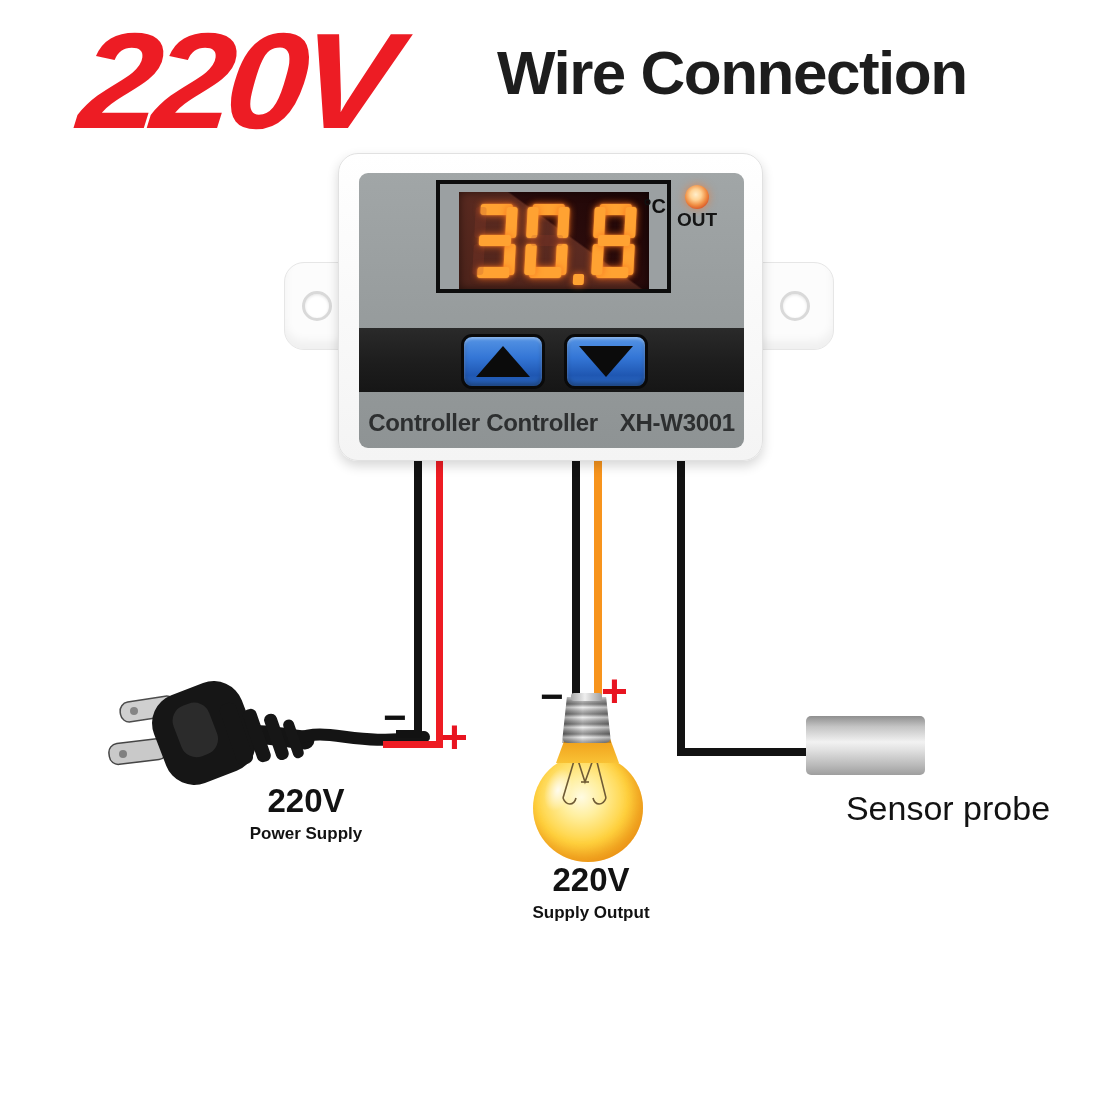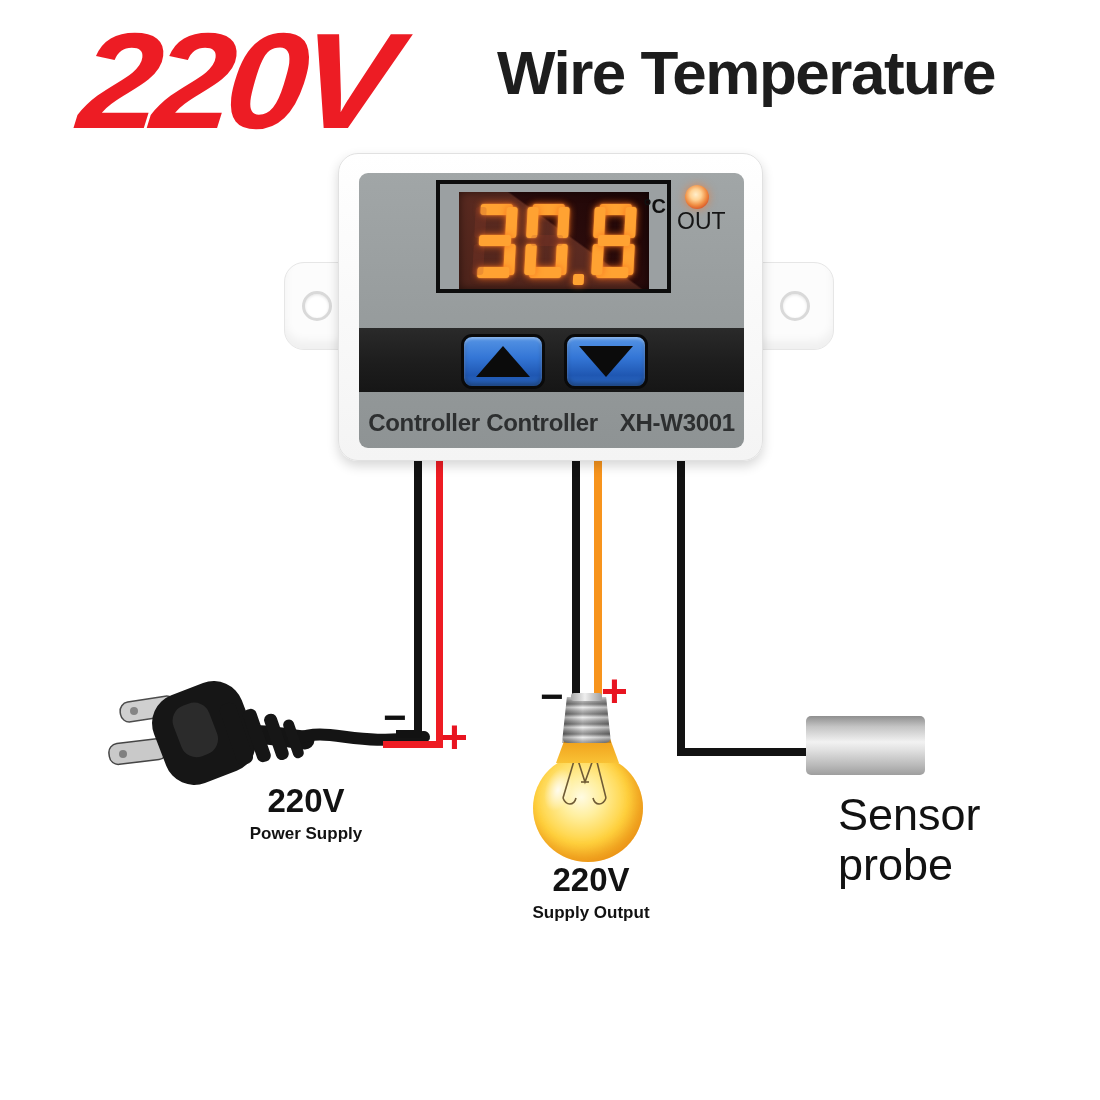--- a/index.html
+++ b/index.html
@@ -48,21 +48,21 @@
   .sc{right:0;bottom:3px;width:11px;height:31px;}
   .sf{left:0;top:3px;width:11px;height:31px;}
   .se{left:0;bottom:3px;width:11px;height:31px;}
   .dp{width:11px;height:11px;border-radius:2px;background:#ffa232;align-self:flex-end;
     margin:0 -3px 4px -3px;box-shadow:0 0 7px rgba(248,110,25,.95);}
   .celsius{position:absolute;right:1px;top:12px;font-size:20px;font-weight:700;color:#101010;line-height:1;}
 
   .led{position:absolute;left:326px;top:12px;width:24px;height:24px;border-radius:50%;
     background:radial-gradient(circle at 45% 40%,#ffeecb 0%,#ffd294 28%,#f08d42 55%,#da5c2b 74%,rgba(190,75,40,.25) 88%,rgba(255,255,255,0) 100%);
     box-shadow:0 0 9px rgba(236,125,60,.75);}
-  .led-label{position:absolute;left:318px;top:37px;font-size:23px;font-weight:400;color:#151515;line-height:1;}
+  .led-label{position:absolute;left:318px;top:37px;font-size:19px;font-weight:700;color:#151515;line-height:1;}
 
   .band{position:absolute;left:0;top:155px;width:385px;height:64px;
     background:linear-gradient(180deg,#2a2a2a 0%,#1d1d1d 55%,#161616 100%);}
   .btn{position:absolute;top:161px;width:84px;height:55px;border:3px solid #0a0a0a;border-radius:11px;
     background:linear-gradient(180deg,#5594e4 0%,#3476d6 42%,#1f57b2 78%,#2c68c2 100%);
     box-shadow:inset 0 2px 3px rgba(255,255,255,.35), inset 0 -3px 4px rgba(0,0,0,.35);
     display:flex;align-items:center;justify-content:center;padding:0;}
   .btn.up{left:102px;}
   .btn.down{left:205px;}
   .tri-up{width:0;height:0;border-left:27px solid transparent;border-right:27px solid transparent;
@@ -81,22 +81,22 @@
   .w-orange{background:#f7941d;}
 
   
   .sign{position:absolute;font-weight:700;line-height:1;}
   .sign.minus{font-size:40px;color:#101010;}
   .sign.plus{font-size:46px;color:#e81420;}
 
   .conn-label{position:absolute;text-align:center;color:#121212;}
   .conn-label .v{font-size:33px;font-weight:700;line-height:36px;}
   .conn-label .t{font-size:17px;font-weight:600;line-height:30px;}
-  .sensor-label{position:absolute;left:838px;top:790px;width:220px;text-align:left;
-    font-size:45px;font-weight:400;color:#121212;line-height:1.1;}
+  .sensor-label{position:absolute;left:838px;top:790px;width:220px;text-align:center;
+    font-size:34px;font-weight:400;color:#121212;line-height:1.1;}
 
   
   .globe{position:absolute;left:533px;top:754px;width:110px;height:108px;border-radius:50%;
     background:radial-gradient(circle at 44% 40%,#fffbe2 0%,#ffef9f 22%,#ffd23e 52%,#f7a81e 78%,#ef9214 100%);
     box-shadow:inset -6px -8px 14px rgba(220,120,10,.45);}
   .globe::before{content:"";position:absolute;left:12px;top:14px;width:26px;height:44px;border-radius:50%;
     background:radial-gradient(ellipse at center,rgba(255,255,255,.85) 0%,rgba(255,255,255,0) 70%);
     transform:rotate(18deg);}
   .neck{position:absolute;left:556px;top:739px;width:63px;height:24px;
     background:linear-gradient(180deg,#f09f1a 0%,#f9c235 100%);
@@ -116,21 +116,21 @@
     background:linear-gradient(180deg,#8f8f8f 0%,#c4c4c4 18%,#f2f2f2 44%,#e3e3e3 56%,#bcbcbc 82%,#9e9e9e 100%);}
 
   .plug-svg{position:absolute;left:95px;top:665px;}
 </style>
 </head>
 <body>
 
 <div id="canvas">
 
   <div class="title-voltage">220V</div>
-  <div class="title-main">Wire Temperature</div>
+  <div class="title-main">Wire Connection</div>
 
   <svg class="plug-svg" width="345" height="140" viewBox="95 665 345 140">
     <rect x="120" y="699" width="56" height="20" rx="9" fill="#cfcfcf" stroke="#4c4c4c" stroke-width="1.5" transform="rotate(-9 148 709)"></rect>
     <circle cx="134" cy="711" r="4" fill="#858585"></circle>
     <rect x="109" y="741" width="58" height="21" rx="9" fill="#c9c9c9" stroke="#454545" stroke-width="1.5" transform="rotate(-7 138 752)"></rect>
     <circle cx="123" cy="754" r="4" fill="#808080"></circle>
     <path d="M243,737 C265,731 285,739 305,740" stroke="#141414" stroke-width="19" fill="none" stroke-linecap="round"></path>
     <path d="M296,739 C330,726 352,747 424,737" stroke="#141414" stroke-width="12" fill="none" stroke-linecap="round"></path>
     <rect x="157" y="686" width="94" height="94" rx="30" fill="#161616" transform="rotate(-21 204 733)"></rect>
     <rect x="178" y="700" width="38" height="54" rx="16" fill="#2e2e2e" opacity="0.9" transform="rotate(-21 204 733)"></rect>

